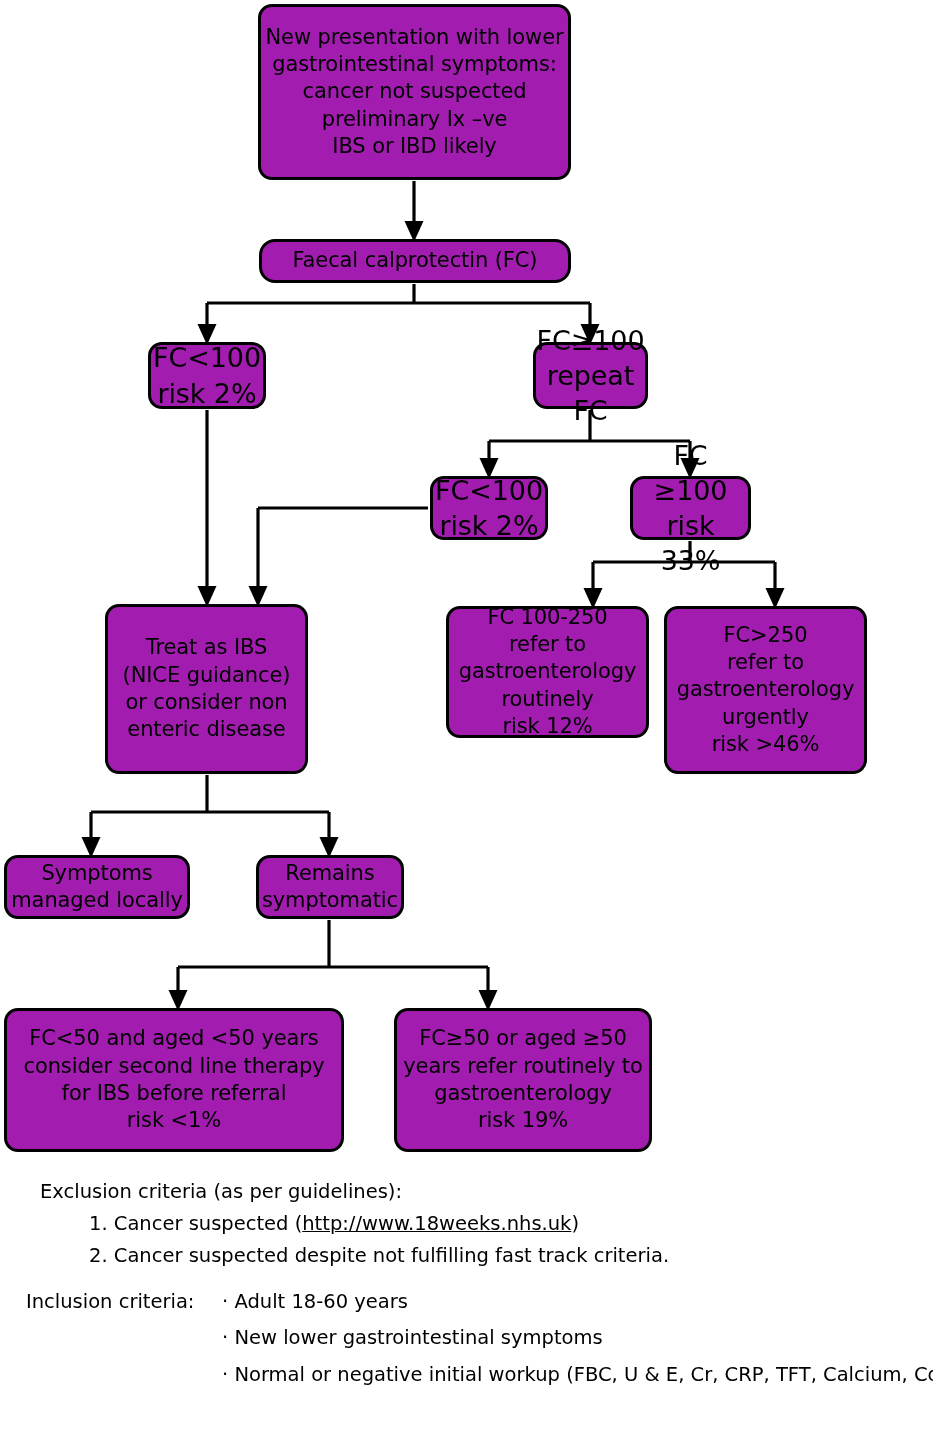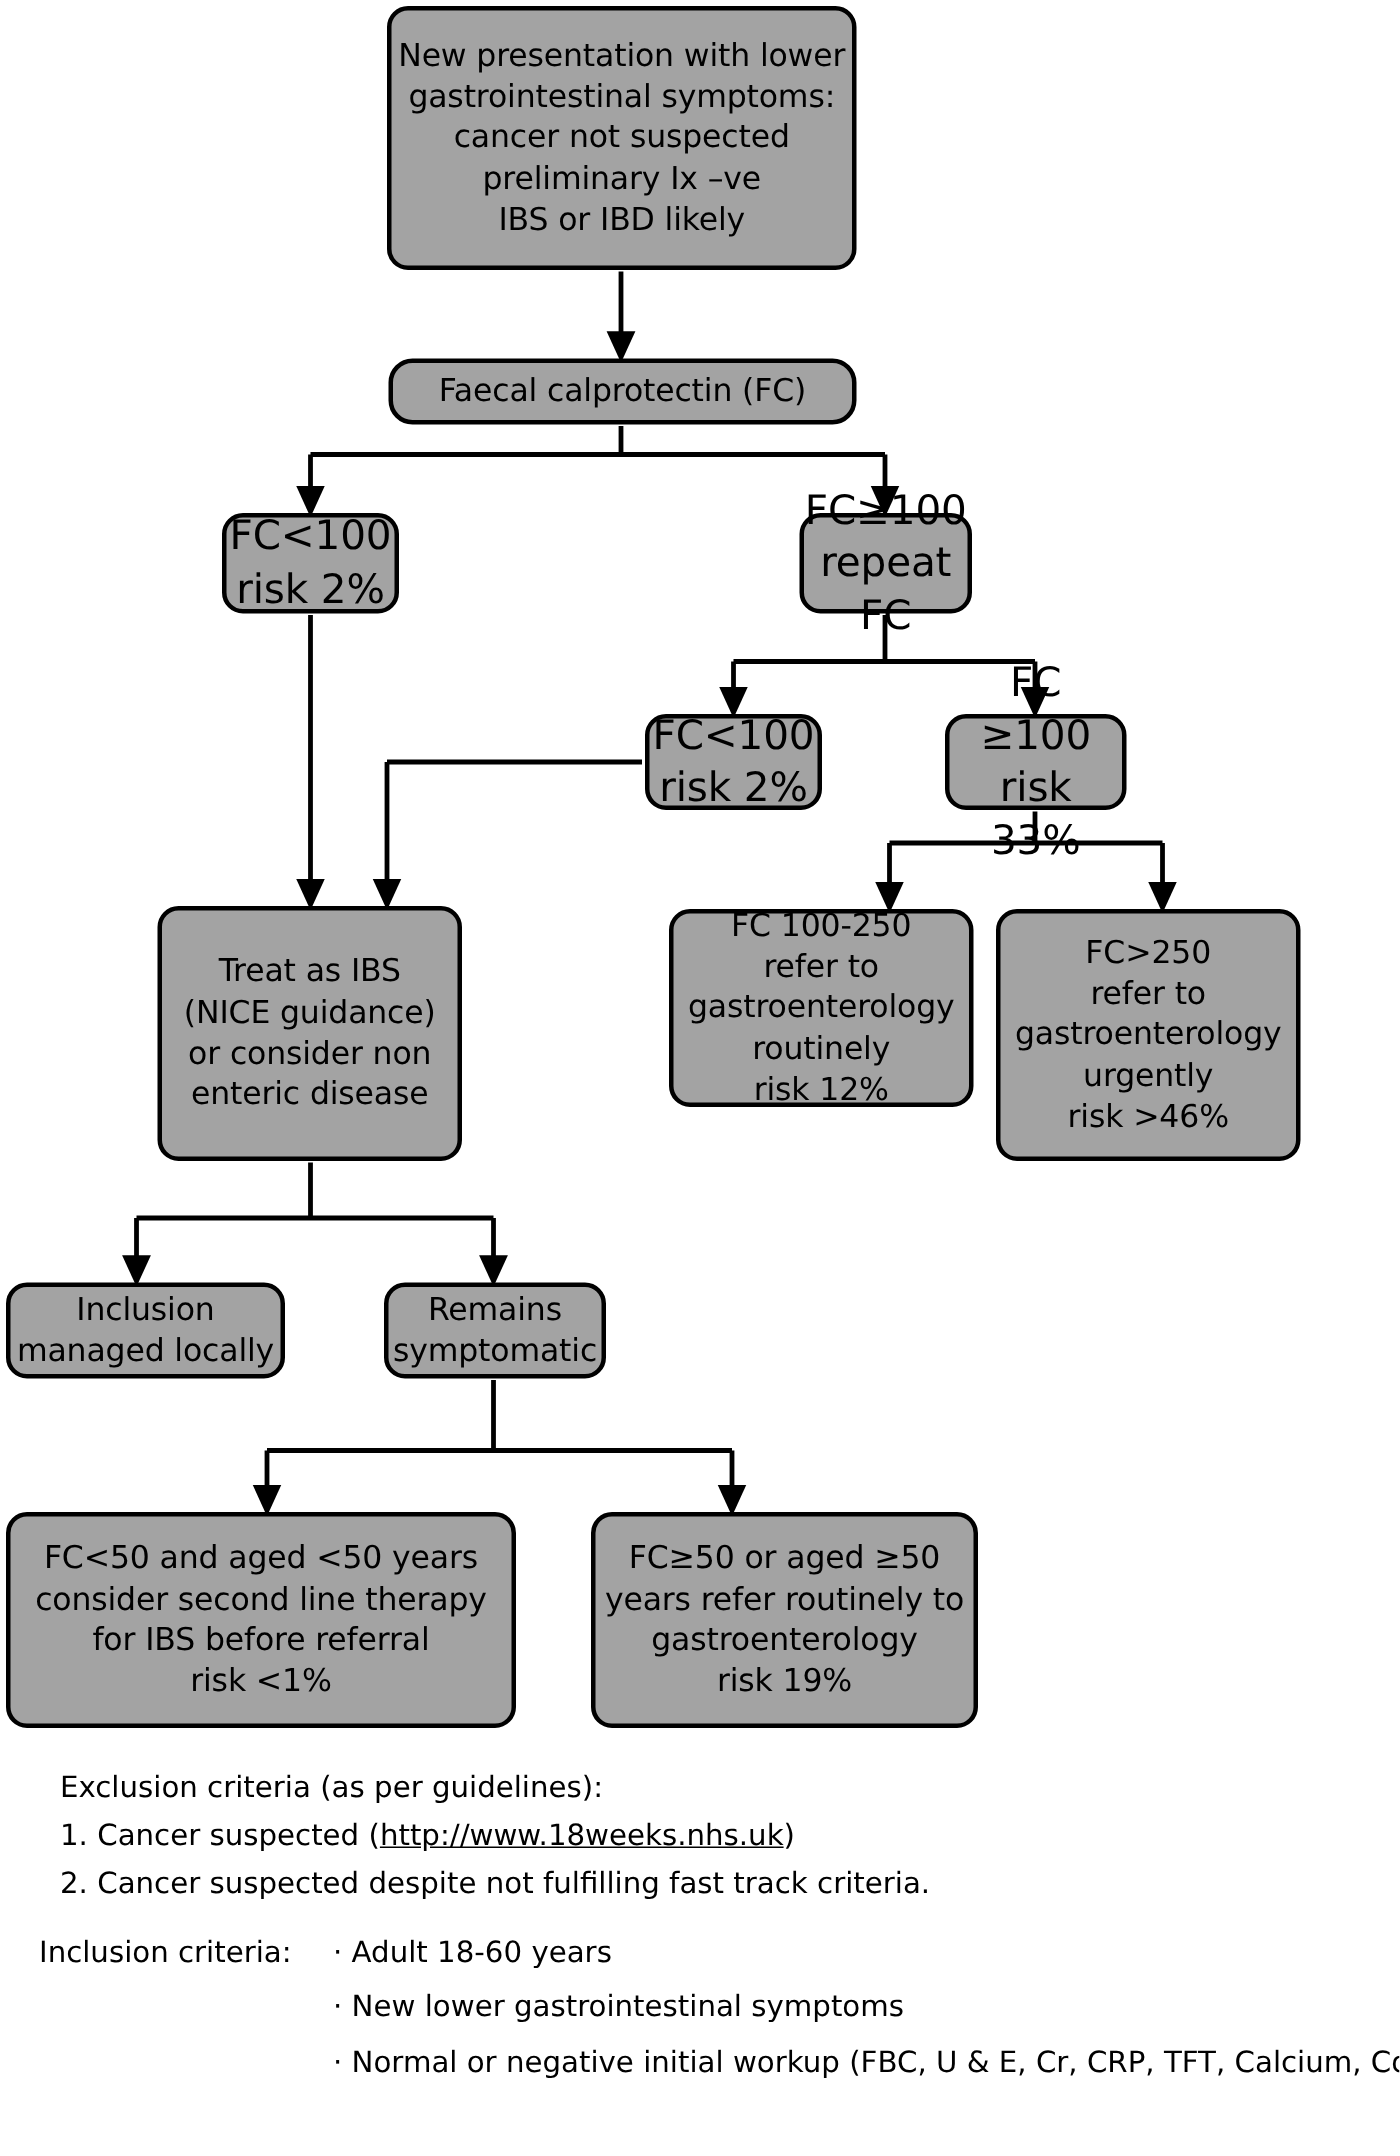--- a/index.html
+++ b/index.html
@@ -21,21 +21,21 @@
     left: 0;
     top: 0;
     width: 933px;
     height: 1437px;
   }
   .node {
     position: absolute;
     box-sizing: border-box;
     border: 3.2px solid #000000;
     border-radius: 14px;
-    background: #a3a3a3;
+    background: #a21caf;
     display: flex;
     align-items: center;
     justify-content: center;
     text-align: center;
     line-height: 1.30;
     white-space: pre-line;
     font-size: 21px;
     letter-spacing: -0.1px;
   }
   .node.small { font-size: 27px; }
@@ -64,21 +64,21 @@
     width: 933px;
     font-size: 19.5px;
     line-height: 1.0;
   }
   .f-head {
     margin-left: 40px;
     margin-bottom: 12px;
     white-space: nowrap;
   }
   .f-num {
-    margin-left: 40px;
+    margin-left: 89px;
     margin-bottom: 13px;
     white-space: nowrap;
   }
   .f-link {
     text-decoration: underline;
   }
   #incl-block {
     position: relative;
     margin-top: 26px;
   }
@@ -177,21 +177,21 @@
 gastroenterology
 routinely
 risk 12%</div>
 
   <div class="node" id="n-fc-gt250">FC&gt;250
 refer to
 gastroenterology
 urgently
 risk &gt;46%</div>
 
-  <div class="node" id="n-managed">Inclusion
+  <div class="node" id="n-managed">Symptoms
 managed locally</div>
 
   <div class="node" id="n-remains">Remains
 symptomatic</div>
 
   <div class="node" id="n-fc-lt50">FC&lt;50 and aged &lt;50 years
 consider second line therapy
 for IBS before referral
 risk &lt;1%</div>
 

